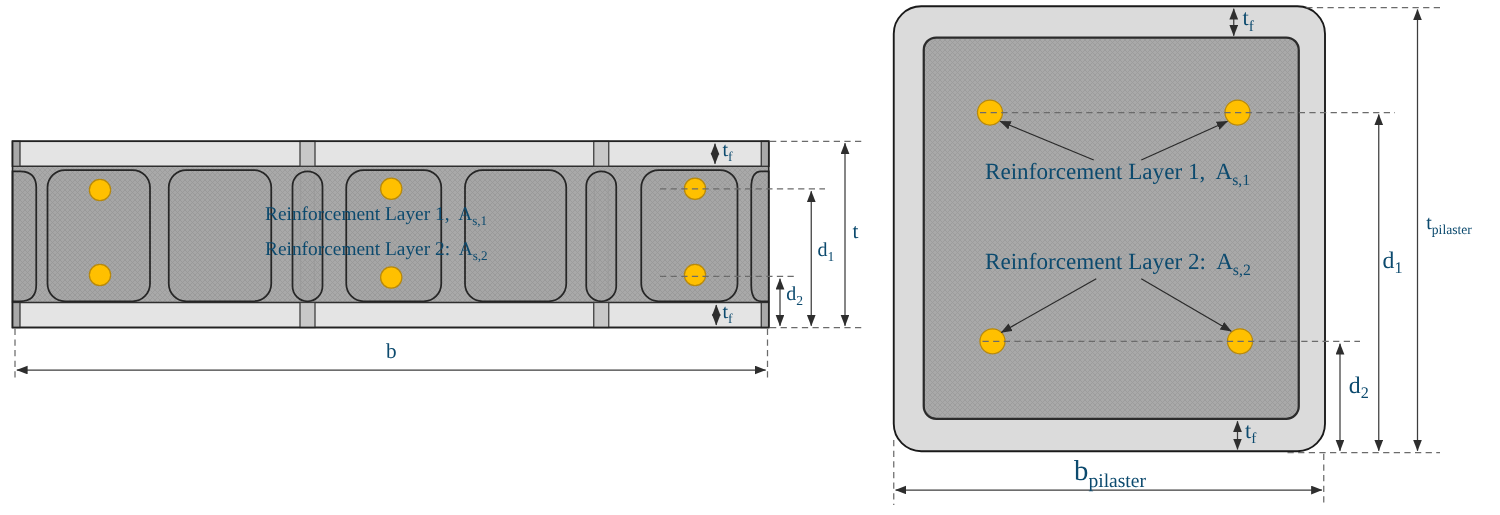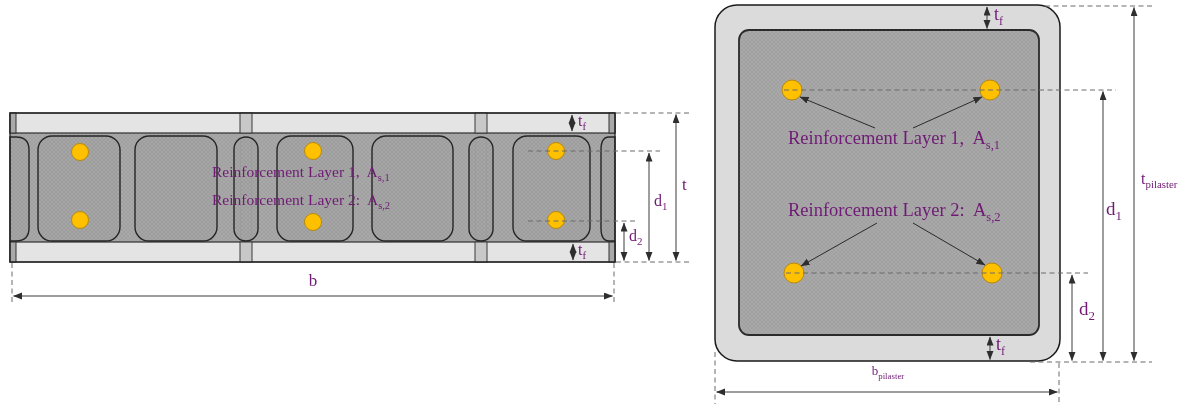--- a/index.html
+++ b/index.html
@@ -2,21 +2,21 @@
 <html><head>
 <meta charset="utf-8">
 <style>
   html,body{margin:0;padding:0;background:#fff;}
   #canvas{
     position:relative;width:1200px;height:412px;background:#ffffff;overflow:hidden;
     font-family:"Liberation Serif","DejaVu Serif",serif;
   }
   #canvas svg{position:absolute;left:0;top:0;}
   .lbl{
-    position:absolute;color:#701a75;white-space:pre;line-height:1.1;
+    position:absolute;color:#0c4a6e;white-space:pre;line-height:1.1;
     font-family:"Liberation Serif","DejaVu Serif",serif;
   }
   .lbl sub{font-size:68%;line-height:0;}
   .dim-line{stroke:#3d3d3d;stroke-width:1;fill:none;}
   .ptr-line{stroke:#2a2a2a;stroke-width:1;fill:none;}
   .dash{stroke:#6b6b6b;stroke-width:1;stroke-dasharray:5 3.5;fill:none;}
   .void{fill:url(#hatch2);stroke:#262626;stroke-width:1.4;}
   .rebar{stroke:#b8890b;stroke-width:1;}
   .flange{fill:#e4e4e4;stroke:#2f2f2f;stroke-width:1.2;}
   .tab{fill:#a9a9a9;stroke:#333;stroke-width:1;}
@@ -136,15 +136,15 @@
 <div class="lbl" style="left:682px;top:176px;font-size:17px;"><span>t</span></div>
 <div class="lbl centered" style="left:313px;top:272px;font-size:17px;"><span>b</span></div>
 
 <div class="lbl" style="left:788px;top:128px;font-size:18.5px;"><span>Reinforcement Layer 1,  A</span><sub>s,1</sub></div>
 <div class="lbl" style="left:788px;top:200px;font-size:18.5px;"><span>Reinforcement Layer 2:  A</span><sub>s,2</sub></div>
 <div class="lbl" style="left:994px;top:5px;font-size:18px;"><span>t</span><sub>f</sub></div>
 <div class="lbl" style="left:996px;top:335px;font-size:18px;"><span>t</span><sub>f</sub></div>
 <div class="lbl" style="left:1079px;top:299px;font-size:19px;"><span>d</span><sub>2</sub></div>
 <div class="lbl" style="left:1106px;top:199px;font-size:19px;"><span>d</span><sub>1</sub></div>
 <div class="lbl" style="left:1141px;top:170px;font-size:16px;"><span>t</span><sub>pilaster</sub></div>
-<div class="lbl centered" style="left:888px;top:364px;font-size:13px;"><span>b</span><sub>pilaster</sub></div>
+<div class="lbl centered" style="left:888px;top:364px;font-size:23px;"><span>b</span><sub>pilaster</sub></div>
 
 </div>
 
 </body></html>

